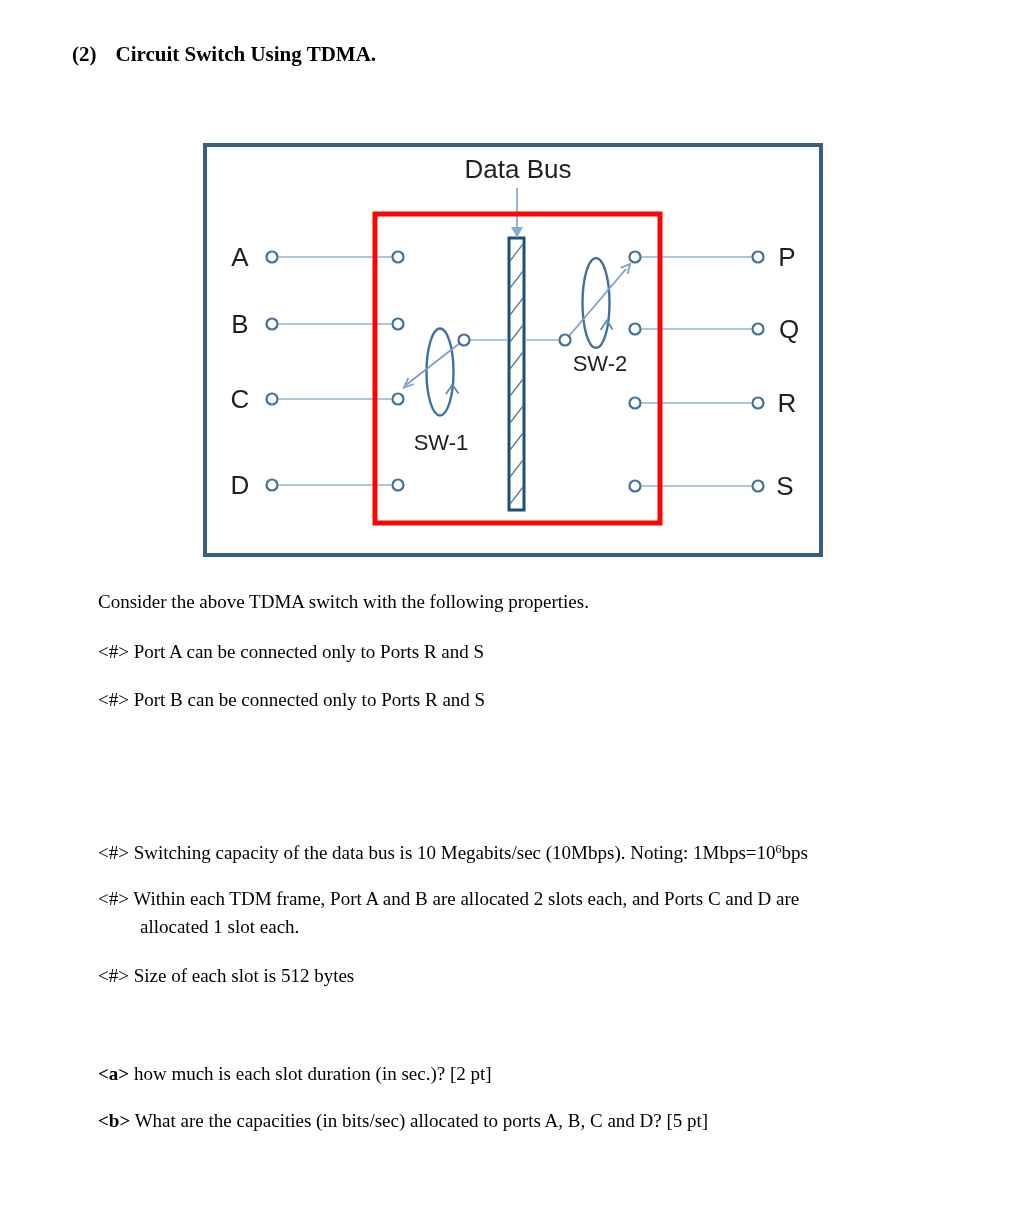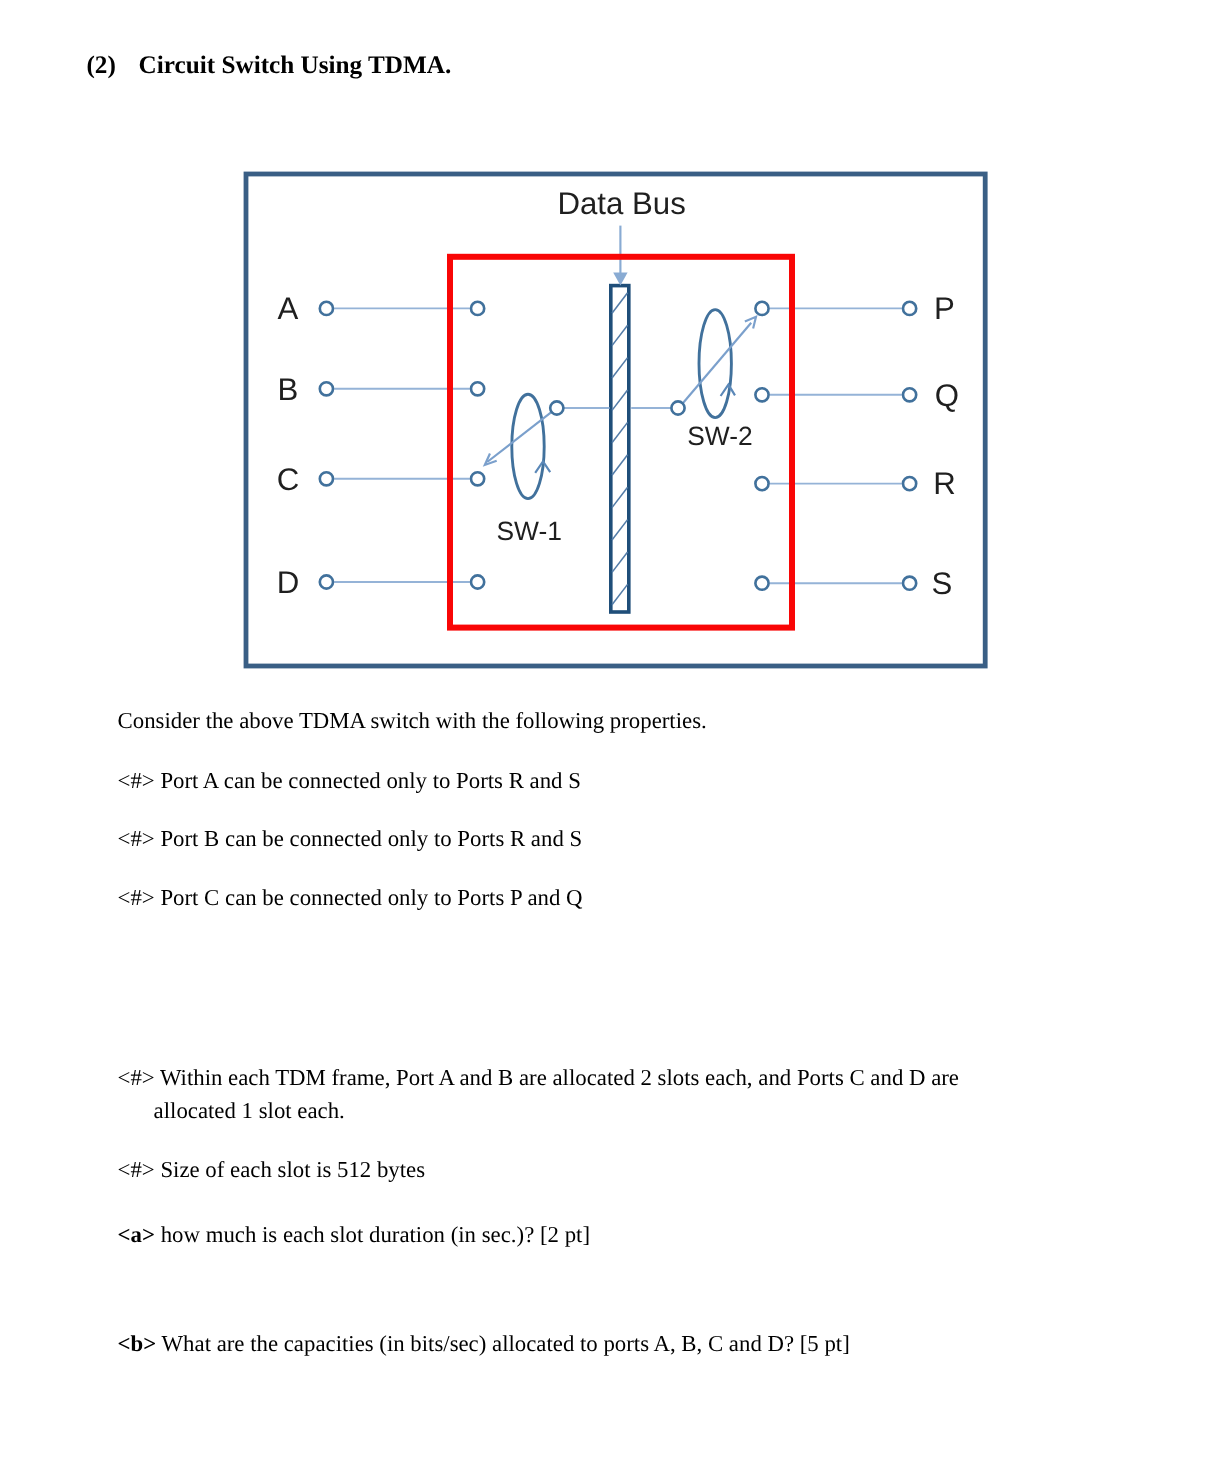--- a/index.html
+++ b/index.html
@@ -20,21 +20,21 @@
   .title-line .t-text{display:inline-block;margin-left:19px;}
   .figure-wrap{position:absolute;left:200px;top:140px;width:630px;height:425px;}
   .bodyline{
     position:absolute;left:72px;
     font-size:19px;line-height:23px;
     white-space:nowrap;
     margin-left:26px;
   }
   .bodyline sup{font-size:12px;vertical-align:6px;}
   .q-prefix{font-weight:bold;}
-  .indent2{left:102px;text-align:right;}
+  .indent2{left:114px;text-align:right;}
   svg text{font-family:"Liberation Sans", sans-serif;fill:#1f1f1f;}
 </style>
 </head>
 <body>
 
 <div class="page">
 
   <div class="title-line">
     <span class="t-num">(2)</span><span class="t-text">Circuit Switch Using TDMA.</span>
   </div>
@@ -135,25 +135,25 @@
       <text x="789" y="338" font-size="26" text-anchor="middle">Q</text>
       <text x="787" y="412" font-size="26" text-anchor="middle">R</text>
       <text x="785" y="495" font-size="26" text-anchor="middle">S</text>
     </svg>
   </div>
 
   <div class="bodyline" style="top:590px">Consider the above TDMA switch with the following properties.</div>
 
   <div class="bodyline" style="top:688px">&lt;#&gt; Port B can be connected only to Ports R and S</div>
   <div class="bodyline" style="top:640px">&lt;#&gt; Port A can be connected only to Ports R and S</div>
-  <div class="bodyline" style="top:737px">&lt;#&gt; Port C can be connected only to Ports P and Q</div>
 
+  <div class="bodyline" style="top:838px"><span>&lt;#&gt; Switching capacity of the data bus is 10 Megabits/sec (10Mbps). Noting: 1Mbps=10</span><sup>6</sup><span>bps</span></div>
 
   <div class="bodyline" style="top:887px">&lt;#&gt; Within each TDM frame, Port A and B are allocated 2 slots each, and Ports C and D are</div>
   <div class="bodyline indent2" style="top:915px">allocated 1 slot each.</div>
 
   <div class="bodyline" style="top:964px">&lt;#&gt; Size of each slot is 512 bytes</div>
 
-  <div class="bodyline" style="top:1018px"><span class="q-prefix">&lt;a&gt;</span> <span>how much is each slot duration (in sec.)? [2 pt]</span></div>
+  <div class="bodyline" style="top:1062px"><span class="q-prefix">&lt;a&gt;</span> <span>how much is each slot duration (in sec.)? [2 pt]</span></div>
 
   <div class="bodyline" style="top:1109px"><span class="q-prefix">&lt;b&gt;</span> <span>What are the capacities (in bits/sec) allocated to ports A, B, C and D? [5 pt]</span></div>
 
 </div>
 
 </body></html>

